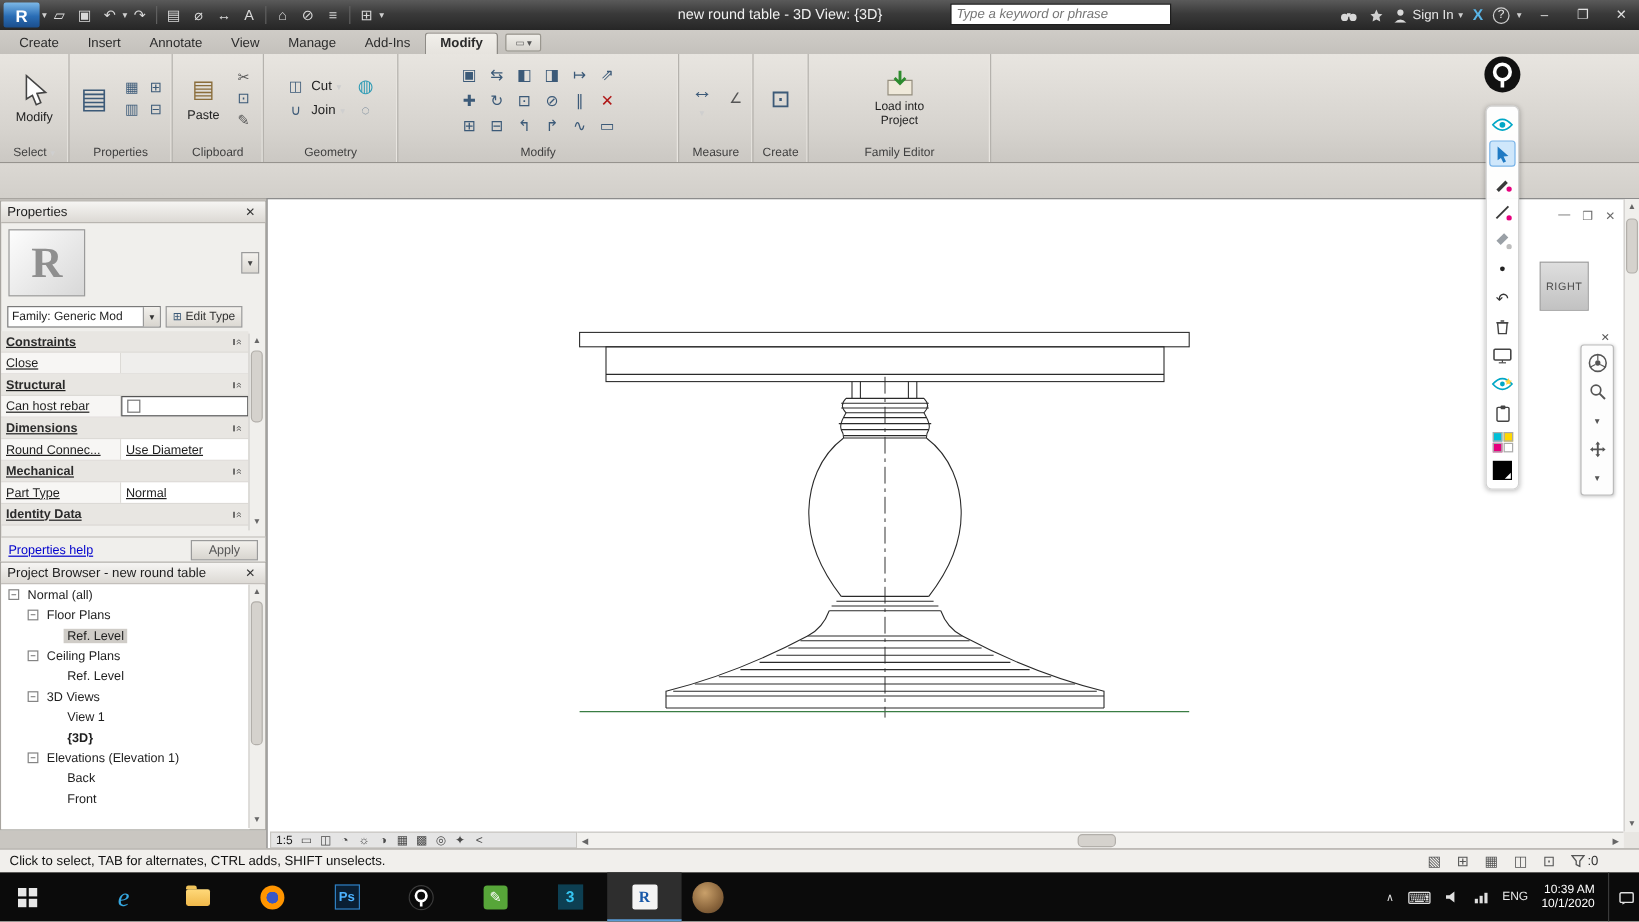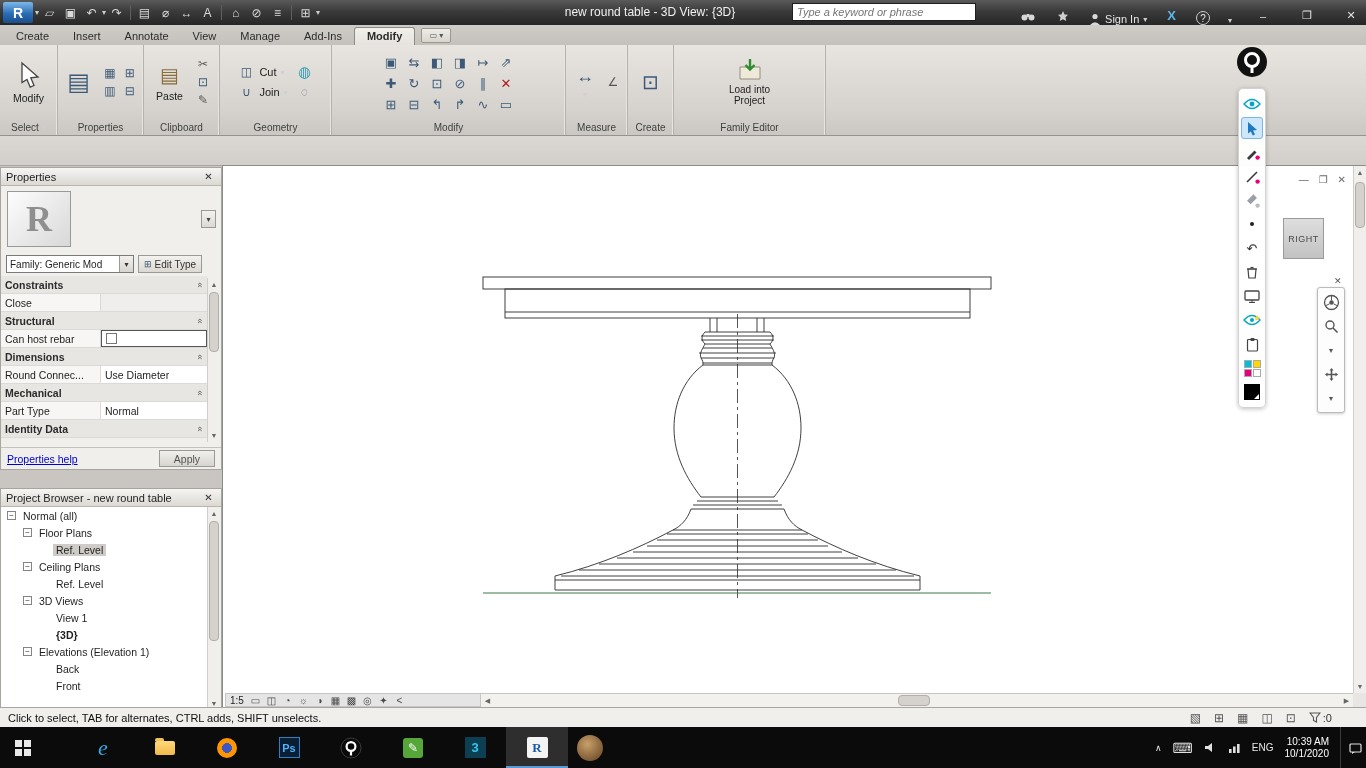--- a/index.html
+++ b/index.html
@@ -17,21 +17,21 @@
   .qat { display:flex; align-items:center; }
   .qat-btn { width:19px; height:19px; margin:0 1px; display:flex; align-items:center; justify-content:center;
     color:#d9d9d9; font-size:12px; border-radius:2px; }
   .qat-sep { width:1px; height:15px; background:#5f5f5f; margin:0 3px; }
   .tb-title { position:absolute; left:440px; width:420px; top:0; height:25px; line-height:25px;
     text-align:center; font-size:12px; color:#f0f0f0; white-space:nowrap; }
   .tb-search { position:absolute; left:792px; top:3px; width:184px; height:18px; background:#fff;
     border:1px solid #1f1f1f; display:flex; align-items:center; }
   .tb-search input { width:100%; height:100%; border:none; outline:none; font-style:italic;
     font-size:11px; color:#666; padding:0 4px; font-family:"Liberation Sans",sans-serif; }
-  .tb-right { position:absolute; right:2px; top:0; height:25px; display:flex; align-items:flex-end; gap:18px; }
+  .tb-right { position:absolute; right:2px; top:0; height:25px; display:flex; align-items:center; gap:6px; }
   .tb-ic { display:flex; align-items:center; justify-content:center; height:19px; padding:0 2px; color:#ddd; }
   .signin { display:flex; align-items:center; gap:4px; color:#e6e6e6; font-size:11px; }
   .help-circ { width:14px; height:14px; border-radius:50%; border:1px solid #cfcfcf; font-size:10px;
     display:flex; align-items:center; justify-content:center; color:#e8e8e8; }
   .x-blue { color:#5ab6e8; font-weight:bold; font-size:13px; }
   .caret { font-size:8px; color:#cfcfcf; }
   .win-btn { width:26px; height:19px; display:flex; align-items:center; justify-content:center;
     color:#e0e0e0; font-size:11px; }
 
   
@@ -82,21 +82,21 @@
   #preview-dd { position:absolute; right:5px; top:24px; width:15px; height:18px; border:1px solid #9a9a9a;
     background:linear-gradient(#f4f2ee,#dcd9d3); font-size:8px; color:#444;
     display:flex; align-items:center; justify-content:center; }
   #type-row { height:24px; display:flex; align-items:center; gap:4px; padding:0 5px; }
   .combo { width:128px; height:18px; background:#fff; border:1px solid #7a7a7a; display:flex; align-items:center; }
   .combo .ts-text { flex:1; font-size:10px; padding-left:3px; white-space:nowrap; overflow:hidden; }
   .combo .dd { width:14px; text-align:center; font-size:8px; color:#333; background:linear-gradient(#f2f0ec,#d8d5cf);
     border-left:1px solid #9a9a9a; height:100%; display:flex; align-items:center; justify-content:center; }
   #edit-type { height:18px; padding:0 5px; display:flex; align-items:center; gap:3px;
     border:1px solid #9a9a9a; background:linear-gradient(#f4f2ee,#dcd9d3); font-size:10px; color:#333; }
-  #pgrid { position:relative; width:206px; }
+  #pgrid { position:relative; width:206px;text-decoration:underline; }
   .prow { display:flex; height:18px; border-bottom:1px solid #dcdad6; font-size:10.5px; }
   .prow.section { background:#e8e6e2; font-weight:bold; align-items:center; padding-left:4px; color:#2b2b2b; }
   .sec-ch { margin-left:auto; margin-right:5px; font-size:9px; color:#555; display:inline-block; transform:rotate(90deg); font-weight:normal; }
   .pname { width:100px; background:#f7f6f4; border-right:1px solid #dcdad6; padding-left:4px;
     display:flex; align-items:center; white-space:nowrap; overflow:hidden; }
   .pval { flex:1; background:#fff; padding-left:4px; display:flex; align-items:center; white-space:nowrap; overflow:hidden; }
   .pval.disabled { background:#efeeec; }
   .pval.focus { border:1px solid #555; }
   .cb { width:11px; height:11px; border:1px solid #777; background:#fff; }
   .vsb { position:absolute; width:13px; background:#f0efec; border-left:1px solid #d0cecb; }
@@ -104,21 +104,21 @@
     display:flex; align-items:center; justify-content:center; }
   .vsb .arr.up { top:0; } .vsb .arr.dn { bottom:0; }
   .vsb .thumb { position:absolute; left:1px; width:10px; background:#d5d2cd; border:1px solid #b2afaa; border-radius:4px; }
   #props-footer { position:absolute; left:0; right:0; bottom:0; height:22px; border-top:1px solid #c5c2bd;
     display:flex; align-items:center; padding:0 6px; background:#f0efec; }
   #props-help { color:#0000cc; text-decoration:underline; font-size:10.5px; }
   #apply-btn { margin-left:auto; width:56px; height:17px; border:1px solid #9a9a9a;
     background:linear-gradient(#f2f0ec,#d8d5cf); color:#555; font-size:10.5px;
     display:flex; align-items:center; justify-content:center; }
 
-  #browser { top:488px; height:224px; }
+  #browser { top:468px; height:224px; }
   #tree { position:absolute; left:0; top:18px; right:13px; bottom:0; background:#fff; overflow:hidden; }
   .trow { height:17px; display:flex; align-items:center; font-size:10.5px; white-space:nowrap; }
   .exp { width:9px; height:9px; border:1px solid #848484; background:#fff; font-size:8px; line-height:7px;
     text-align:center; color:#333; margin-right:4px; flex:none; }
   .tlabel { padding:0 3px; }
   .tlabel.sel { background:#cfccc7; }
   .tlabel.bold { font-weight:bold; }
   .lvl0 { padding-left:6px; } .lvl1 { padding-left:22px; } .lvl2 { padding-left:52px; }
 
   

